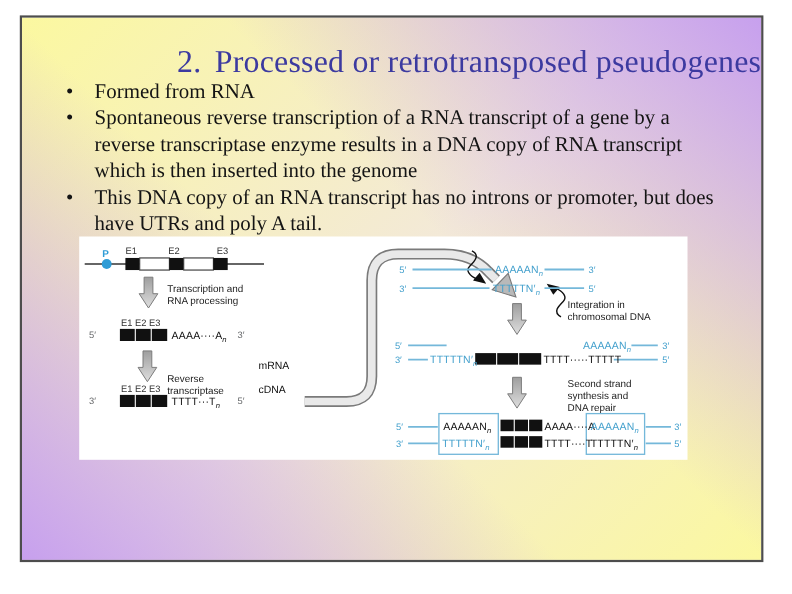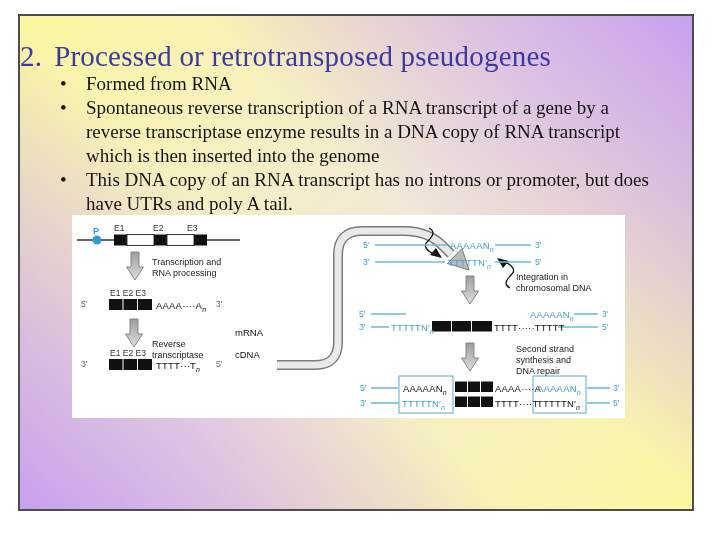--- a/index.html
+++ b/index.html
@@ -3,21 +3,21 @@
 <meta charset="utf-8">
 <style>
   html,body{margin:0;padding:0;background:#ffffff;}
   .stage{position:relative;width:720px;height:540px;background:#ffffff;overflow:hidden;
          font-family:"Liberation Serif", serif;}
   .slide{position:absolute;left:18px;top:14px;width:676px;height:497px;
          border:2px solid #4d4d4d;box-sizing:border-box;
          background:
            linear-gradient(45deg, #c7a0ee 0%, rgba(199,160,238,0) 42%, rgba(199,160,238,0) 58%, #c7a0ee 100%),
            linear-gradient(135deg, #fbf8a0 0%, #f3e9d8 50%, #fbf8a0 100%);}
-  .title{position:absolute;left:0;top:24px;width:100%;text-align:left;
+  .title{position:absolute;left:0;top:24px;width:100%;text-align:right;
          font-size:29px;color:#3c3aa0;letter-spacing:0.2px;white-space:nowrap;}
   .title .tsp{margin-left:12px;}
   .bullets{position:absolute;left:36px;top:56px;width:600px;margin:0;padding:0;list-style:none;
            font-size:19px;line-height:24px;color:#141414;}
   .bullets li{display:flex;margin:0;padding:0;}
   .bullets .dot{width:26px;flex:0 0 26px;text-align:left;padding-left:4px;}
   .bullets .btxt{flex:1;}
   .notes{position:absolute;left:56px;top:404px;width:596px;
          font-size:19px;line-height:26px;color:#141414;}
   .notes p{margin:0;}
@@ -143,21 +143,21 @@
         <rect x="409" y="181.5" width="12" height="10.5" fill="#111"></rect>
       </g>
 
       <rect x="327" y="161" width="54" height="37" fill="none" stroke="#74b8da" stroke-width="1.2"></rect>
       <rect x="461" y="161" width="53" height="37" fill="none" stroke="#74b8da" stroke-width="1.2"></rect>
     </svg>
 
     <span class="plab" style="left:21px;top:11px;">P</span>
     <span class="elab" style="left:42px;top:8px;text-align:center;">E1</span>
     <span class="elab" style="left:81px;top:8px;">E2</span>
-    <span class="elab" style="left:115px;top:8px;">E3</span>
+    <span class="elab" style="left:125px;top:8px;">E3</span>
 
     <span class="dlab" style="left:80px;top:42px;">Transcription and
 RNA processing</span>
 
     <span class="elab" style="left:38px;top:73px;">E1 E2 E3</span>
     <span class="prime" style="left:9px;top:84px;">5′</span>
     <span class="seq" style="left:84px;top:85px;"><span>AAAA····A</span><sub>n</sub></span>
     <span class="prime" style="left:144px;top:84px;">3′</span>
     <span class="name" style="left:163px;top:85px;margin-top:27px;">mRNA</span>
 

